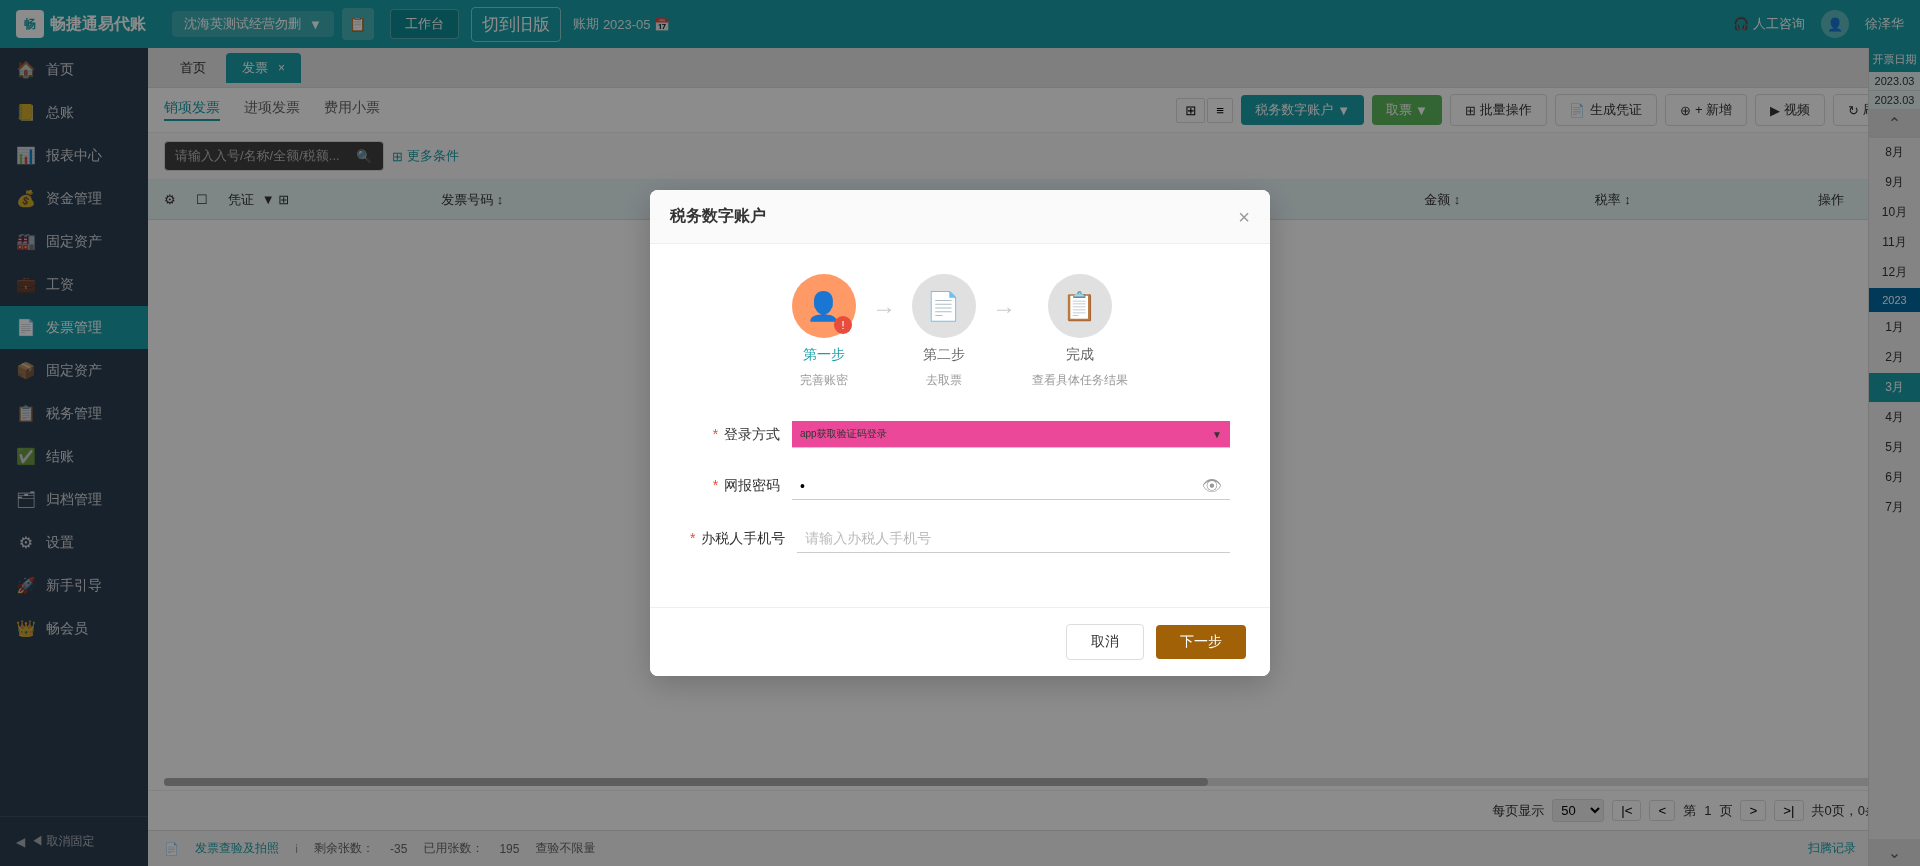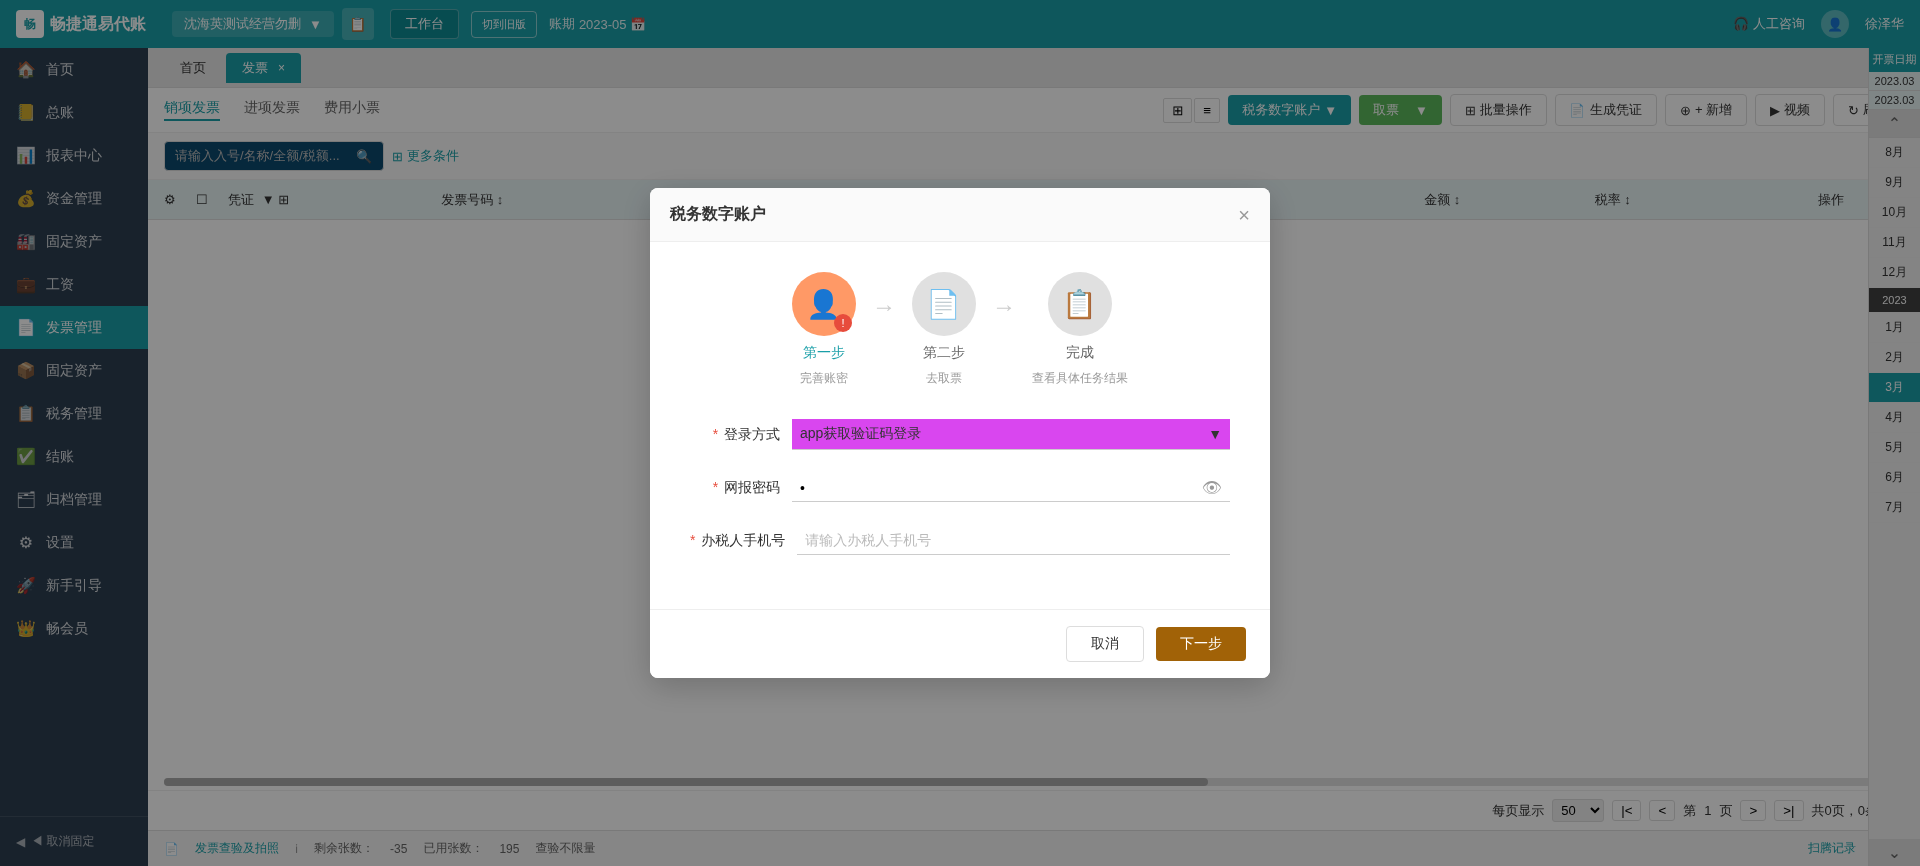--- a/index.html
+++ b/index.html
@@ -59,21 +59,21 @@
       cursor: pointer;
       font-size: 13px;
     }
     .btn-switch {
       background: transparent;
       border: 1px solid rgba(255,255,255,0.5);
       color: white;
       padding: 5px 10px;
       border-radius: 4px;
       cursor: pointer;
-      font-size: 11px;
+      font-size: 17px;
     }
     .period-info {
       color: rgba(255,255,255,0.9);
       font-size: 13px;
       display: flex;
       align-items: center;
       gap: 4px;
     }
     .header-right {
       margin-left: auto;
@@ -242,21 +242,21 @@
     }
     .search-input {
       border: 1px solid #ddd;
       border-radius: 4px;
       padding: 5px 10px;
       font-size: 13px;
       width: 220px;
       display: flex;
       align-items: center;
       gap: 4px;
-      background: #0c4a6e;
+      background: #404040;
       color: #aaa;
     }
     .filter-link {
       color: #1a9fa8;
       font-size: 13px;
       cursor: pointer;
       display: flex;
       align-items: center;
       gap: 4px;
     }
@@ -291,21 +291,21 @@
       text-align: center;
       cursor: pointer;
       color: #333;
       border-bottom: 1px solid #eee;
     }
     .period-item.active {
       background: #1a9fa8;
       color: white;
     }
     .period-item.year-label {
-      background: #404040;
+      background: #0369a1;
       color: white;
       font-size: 11px;
     }
     .period-top-btn {
       padding: 4px;
       text-align: center;
       background: #e0e0e0;
       cursor: pointer;
       border-bottom: 1px solid #ddd;
       font-size: 16px;
@@ -490,22 +490,22 @@
     }
     .form-label .required {
       color: #e74c3c;
       margin-right: 2px;
     }
     .form-select {
       flex: 1;
       border: none;
       border-bottom: 1px solid #ccc;
       padding: 6px 8px;
-      font-size: 14px;
-      background: #d946ef;
+      font-size: 10px;
+      background: #ec4899;
       display: flex;
       align-items: center;
       justify-content: space-between;
       cursor: pointer;
       color: #333;
     }
     .form-input {
       flex: 1;
       border: none;
       border-bottom: 1px solid #ccc;
@@ -716,21 +716,21 @@
         </div>
         <div style="display:flex; align-items:center; gap:8px; padding: 6px 0;">
           <div style="display:flex; gap:2px;">
             <button style="border:1px solid #ddd; background:white; padding:4px 8px; cursor:pointer; border-radius:2px;">⊞</button>
             <button style="border:1px solid #ddd; background:white; padding:4px 8px; cursor:pointer; border-radius:2px;">≡</button>
           </div>
           <button class="btn-teal" style="gap:4px; display:flex; align-items:center;">
             <span>税务数字账户</span>
             <span>▼</span>
           </button>
-          <button class="btn-green" style="gap:16px; display:flex; align-items:center;">
+          <button class="btn-green" style="gap:3px; display:flex; align-items:center;">
             <span>取票</span>
             <span>▼</span>
           </button>
           <button class="btn-outline">
             <span>⊞</span>
             <span>批量操作</span>
           </button>
           <button class="btn-outline">
             <span>📄</span>
             <span>生成凭证</span>

